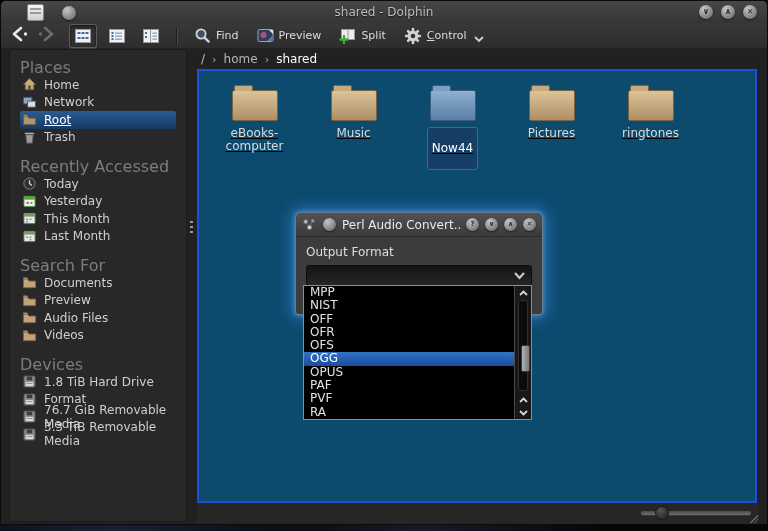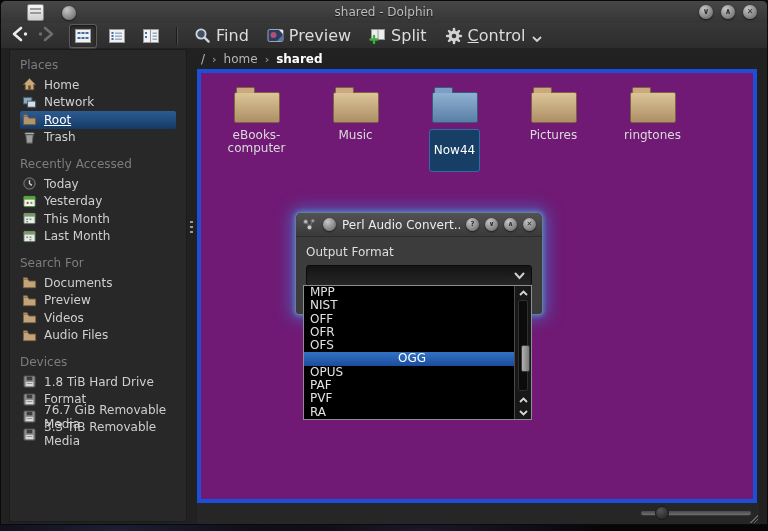--- a/index.html
+++ b/index.html
@@ -42,46 +42,46 @@
   .toolbar{
     position:absolute;left:0;top:22px;right:0;height:26px;
     background:linear-gradient(#383838,#2d2d2d);
     display:flex;align-items:center;gap:6px;padding-left:8px;box-sizing:border-box;
     border-bottom:1px solid #222;
   }
   .nav-arrows{display:flex;gap:4px;align-items:center;margin-right:6px;}
   .viewbtn{width:26px;height:22px;display:flex;align-items:center;justify-content:center;border:1px solid transparent;border-radius:3px;}
   .viewbtn.sel{background:#303030;border:1px solid #5c5c5c;box-shadow:inset 0 1px 3px rgba(0,0,0,.6),0 1px 0 rgba(255,255,255,.12);}
   .tsep{width:1px;height:18px;background:#1d1d1d;box-shadow:1px 0 0 #4a4a4a;margin:0 5px;}
-  .tbtn{display:flex;align-items:center;gap:5px;color:#dcdcdc;font-size:16px;padding:2px 6px;}
+  .tbtn{display:flex;align-items:center;gap:5px;color:#dcdcdc;font-size:11px;padding:2px 6px;}
   .mn{text-decoration:underline;}
   .ctl-chevron{margin-left:2px;margin-top:8px;}
   
   .content{position:absolute;left:0;top:48px;right:0;bottom:0;background:#212121;}
   .sidebar{
     position:absolute;left:8px;top:0;width:178px;bottom:2px;
     background:#282828;border:1px solid #1b1b1b;border-radius:2px;
     box-sizing:border-box;padding:8px 0 0 10px;overflow:hidden;
   }
-  .sb-header{color:#7d7d7d;font-size:12px;height:15px;margin:11px 0 3px 0;}
+  .sb-header{color:#7d7d7d;font-size:16px;height:15px;margin:11px 0 3px 0;}
   .sb-header.first{margin-top:0;}
   .sb-item{display:flex;align-items:center;gap:7px;height:17.5px;color:#cfcfcf;font-size:12px;padding-left:2px;border-radius:2px;margin-right:10px;}
   .sb-item.sel{background:linear-gradient(#2c5c94,#153a63);color:#fff;}
   .sb-item.sel .sb-label{text-decoration:underline;}
   .sb-item svg{flex:none;}
   .splitter{position:absolute;left:186px;top:0;width:10px;bottom:0;}
   .grip{position:absolute;left:3px;top:172px;width:3px;height:14px;
     background:repeating-linear-gradient(#9a9a9a 0 2px,transparent 2px 5px);}
   .mainpane{position:absolute;left:196px;top:0;right:10px;bottom:21px;}
   .breadcrumb{
     height:20px;display:flex;align-items:center;gap:7px;color:#b5b5b5;font-size:12px;padding-left:4px;
   }
   .bc-sep{color:#8a8a8a;font-weight:bold;font-size:11px;}
-  .bc-current{color:#fff;font-weight:bold;}
-  .iconview{position:absolute;left:0;top:20px;right:0;bottom:0;background:#701a75;border:4px solid #1d4ed8;}
+  .bc-current{color:#fff;font-weight:normal;}
+  .iconview{position:absolute;left:0;top:20px;right:0;bottom:0;background:#0c4a6e;border:2px solid #1d4ed8;text-decoration:underline;}
   .fcells{display:flex;padding:12px 0 0 6px;}
   .fcell{width:99px;display:flex;flex-direction:column;align-items:center;}
   .folder-big{width:44px;height:29px;border-radius:2px;position:relative;margin-top:7px;
     background:linear-gradient(#dcc498,#ae8f66);border:1px solid #7c6343;}
   .folder-big::before{content:"";position:absolute;left:1px;top:-6px;width:17px;height:5px;
     background:#caa97c;border:1px solid #7c6343;border-bottom:none;border-radius:2px 2px 0 0;}
   .folder-big.blue{background:linear-gradient(#8fb0d2,#5a7fa6);border-color:#3d5a7a;}
   .folder-big.blue::before{background:#7ba0c4;border-color:#3d5a7a;}
   .flabel{margin-top:6px;color:#dadada;font-size:12px;text-align:center;width:78px;line-height:13px;word-wrap:break-word;}
   .flabel.sel{background:#173f66;border:1px solid #2f6da8;border-radius:3px;color:#fff;padding:14px 4px;width:auto;}
@@ -110,21 +110,21 @@
   .combobox{height:19px;background:linear-gradient(#141414,#262626);border:1px solid #0b0b0b;
     border-radius:3px;position:relative;box-shadow:0 1px 0 rgba(255,255,255,.07);}
   .combo-arrow{position:absolute;right:6px;top:6px;}
   
   .popup{
     position:absolute;left:303px;top:285px;width:229px;height:135px;
     background:#000;border:1px solid #8e8e8e;box-sizing:border-box;z-index:20;
   }
   .plist{position:absolute;left:0;top:0;right:17px;bottom:0;}
   .pitem{height:13.3px;line-height:13.3px;color:#e2e2e2;font-size:12px;padding-left:6px;white-space:nowrap;}
-  .pitem.sel{background:linear-gradient(#3273c5,#1b4c9c);color:#fff;text-align:center;}
+  .pitem.sel{background:linear-gradient(#3273c5,#1b4c9c);color:#fff;}
   .pscroll{position:absolute;right:0;top:0;bottom:0;width:17px;background:#181818;border-left:1px solid #4a4a4a;box-sizing:border-box;}
   .sc-btn{height:13px;display:flex;align-items:center;justify-content:center;}
   .sc-track{position:absolute;left:3px;right:3px;top:14px;bottom:28px;background:#0c0c0c;border:1px solid #2f2f2f;border-radius:2px;}
   .sc-thumb{position:absolute;left:2px;width:7px;top:44px;height:25px;border-radius:2px;
     background:linear-gradient(90deg,#b0b0b0,#7a7a7a);border:1px solid #3a3a3a;}
   .sc-bottom{position:absolute;left:0;right:0;bottom:0;}
   .chev{display:block;}
 </style>
 </head>
 <body>
@@ -322,28 +322,28 @@
             <path d="M1.5 4.5 h4.5 l1.5 2 h7 v7 h-13 z" fill="#c2a478" stroke="#7c6343"></path>
             <path d="M1.5 4.5 v-1.5 h4 l1 1.5" fill="#c2a478" stroke="#7c6343"></path>
           </svg>
         <span class="sb-label">Preview</span>
       </div>
       <div class="sb-item">
         <svg width="15" height="15" viewBox="0 0 16 16">
             <path d="M1.5 4.5 h4.5 l1.5 2 h7 v7 h-13 z" fill="#c2a478" stroke="#7c6343"></path>
             <path d="M1.5 4.5 v-1.5 h4 l1 1.5" fill="#c2a478" stroke="#7c6343"></path>
           </svg>
-        <span class="sb-label">Videos</span>
+        <span class="sb-label">Audio Files</span>
       </div>
       <div class="sb-item">
         <svg width="15" height="15" viewBox="0 0 16 16">
             <path d="M1.5 4.5 h4.5 l1.5 2 h7 v7 h-13 z" fill="#c2a478" stroke="#7c6343"></path>
             <path d="M1.5 4.5 v-1.5 h4 l1 1.5" fill="#c2a478" stroke="#7c6343"></path>
           </svg>
-        <span class="sb-label">Audio Files</span>
+        <span class="sb-label">Videos</span>
       </div>
 
       <div class="sb-header">Devices</div>
 
       <div class="sb-item">
         <svg width="15" height="15" viewBox="0 0 16 16">
             <rect x="2" y="2" width="12" height="12" rx="1.2" fill="#8f8f8f" stroke="#464646"></rect>
             <rect x="5" y="2.8" width="6" height="4" fill="#3d3d3d"></rect>
             <rect x="4" y="8.6" width="8" height="4.4" fill="#dcdcdc"></rect>
             <line x1="5" y1="10.2" x2="11" y2="10.2" stroke="#8a8a8a"></line>

